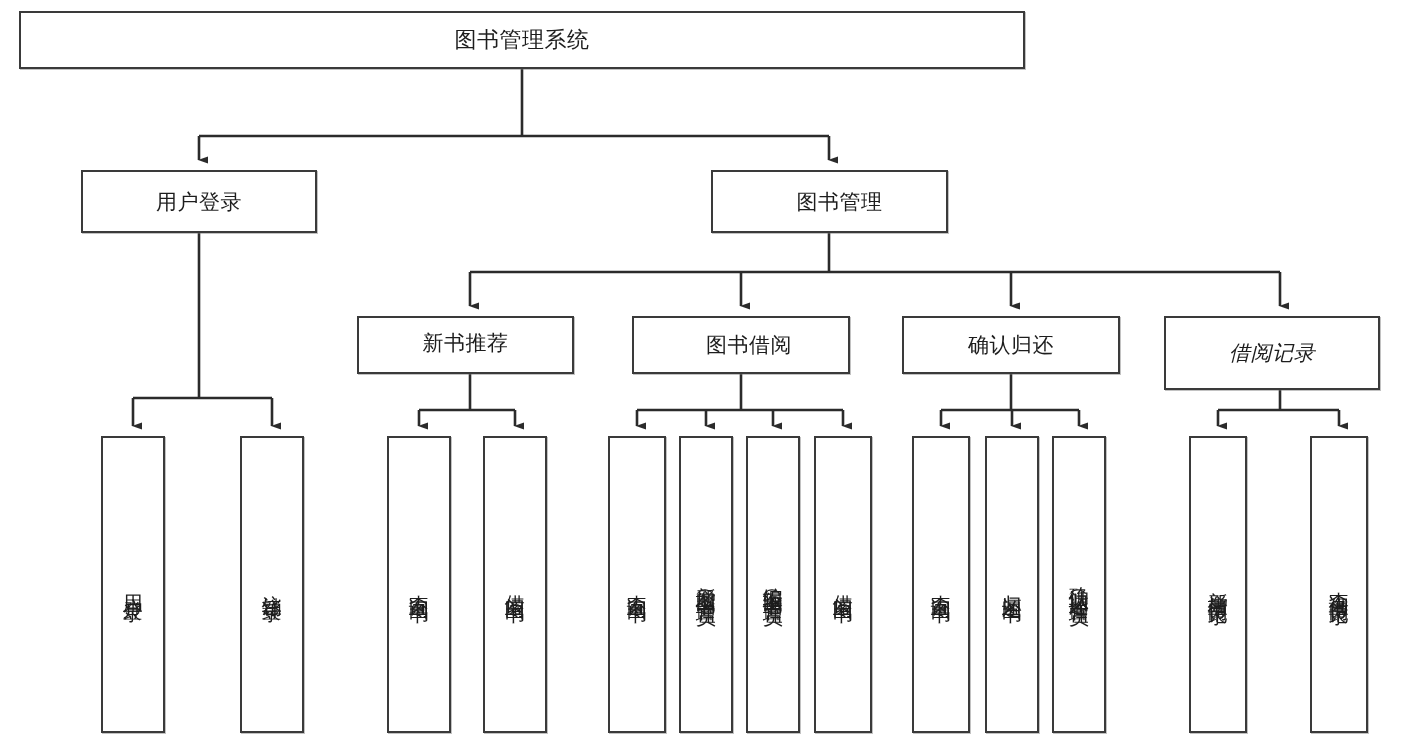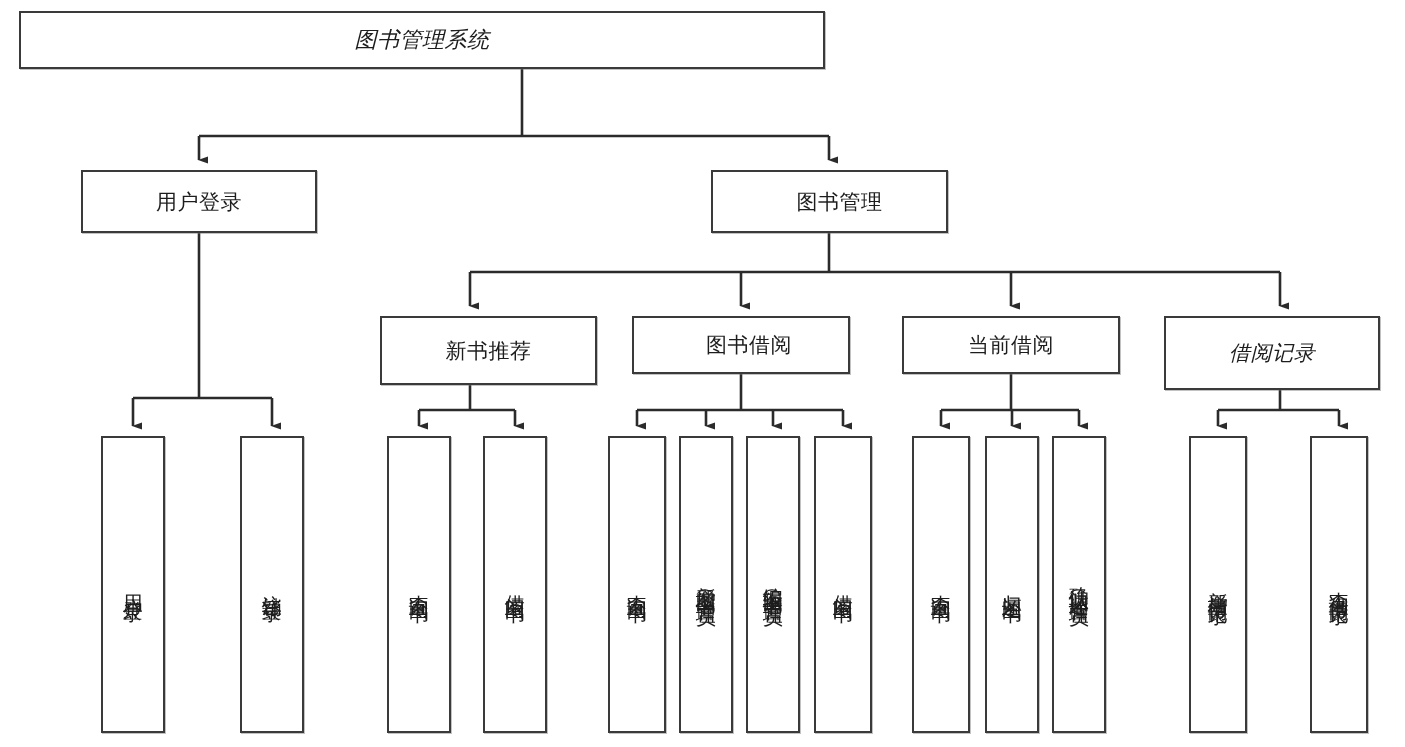--- a/index.html
+++ b/index.html
@@ -107,37 +107,37 @@
         <path d="M 1012 410 L 1012 426" marker-end="url(#arrowhead)"></path>
         <path d="M 1079 410 L 1079 426" marker-end="url(#arrowhead)"></path>
         <path d="M 1280 374 L 1280 410"></path>
         <path d="M 1218 410 L 1339 410"></path>
         <path d="M 1218 410 L 1218 426" marker-end="url(#arrowhead)"></path>
         <path d="M 1339 410 L 1339 426" marker-end="url(#arrowhead)"></path>
       </g>
   </svg>
 
   <div id="nodes">
-      <div class="node horiz root" style="left: 19px; top: 11px; width: 806px; height: 58px; font-style: italic;">
+      <div class="node horiz root" style="left: 19px; top: 11px; width: 1006px; height: 58px;">
         <span class="lbl">图书管理系统</span>
       </div>
       <div class="node horiz" style="left: 81px; top: 170px; width: 236px; height: 63px;">
         <span class="lbl">用户登录</span>
       </div>
       <div class="node horiz" style="left: 711px; top: 170px; width: 237px; height: 63px; padding-left: 20px;">
         <span class="lbl">图书管理</span>
       </div>
-      <div class="node horiz" style="left: 380px; top: 316px; width: 217px; height: 69px;">
+      <div class="node horiz" style="left: 357px; top: 316px; width: 217px; height: 58px; font-family: Liberation Mono, monospace;">
         <span class="lbl">新书推荐</span>
       </div>
       <div class="node horiz" style="left: 632px; top: 316px; width: 218px; height: 58px; padding-left: 16px;">
         <span class="lbl">图书借阅</span>
       </div>
       <div class="node horiz" style="left: 902px; top: 316px; width: 218px; height: 58px;">
-        <span class="lbl">当前借阅</span>
+        <span class="lbl">确认归还</span>
       </div>
       <div class="node horiz" style="left: 1164px; top: 316px; width: 216px; height: 74px; font-style: italic;">
         <span class="lbl">借阅记录</span>
       </div>
       <div class="node vert" style="left: 101px; top: 436px; width: 64px; height: 297px;">
         <span class="lbl">用户登录</span>
       </div>
       <div class="node vert" style="left: 240px; top: 436px; width: 64px; height: 297px;">
         <span class="lbl">注销登录</span>
       </div>

